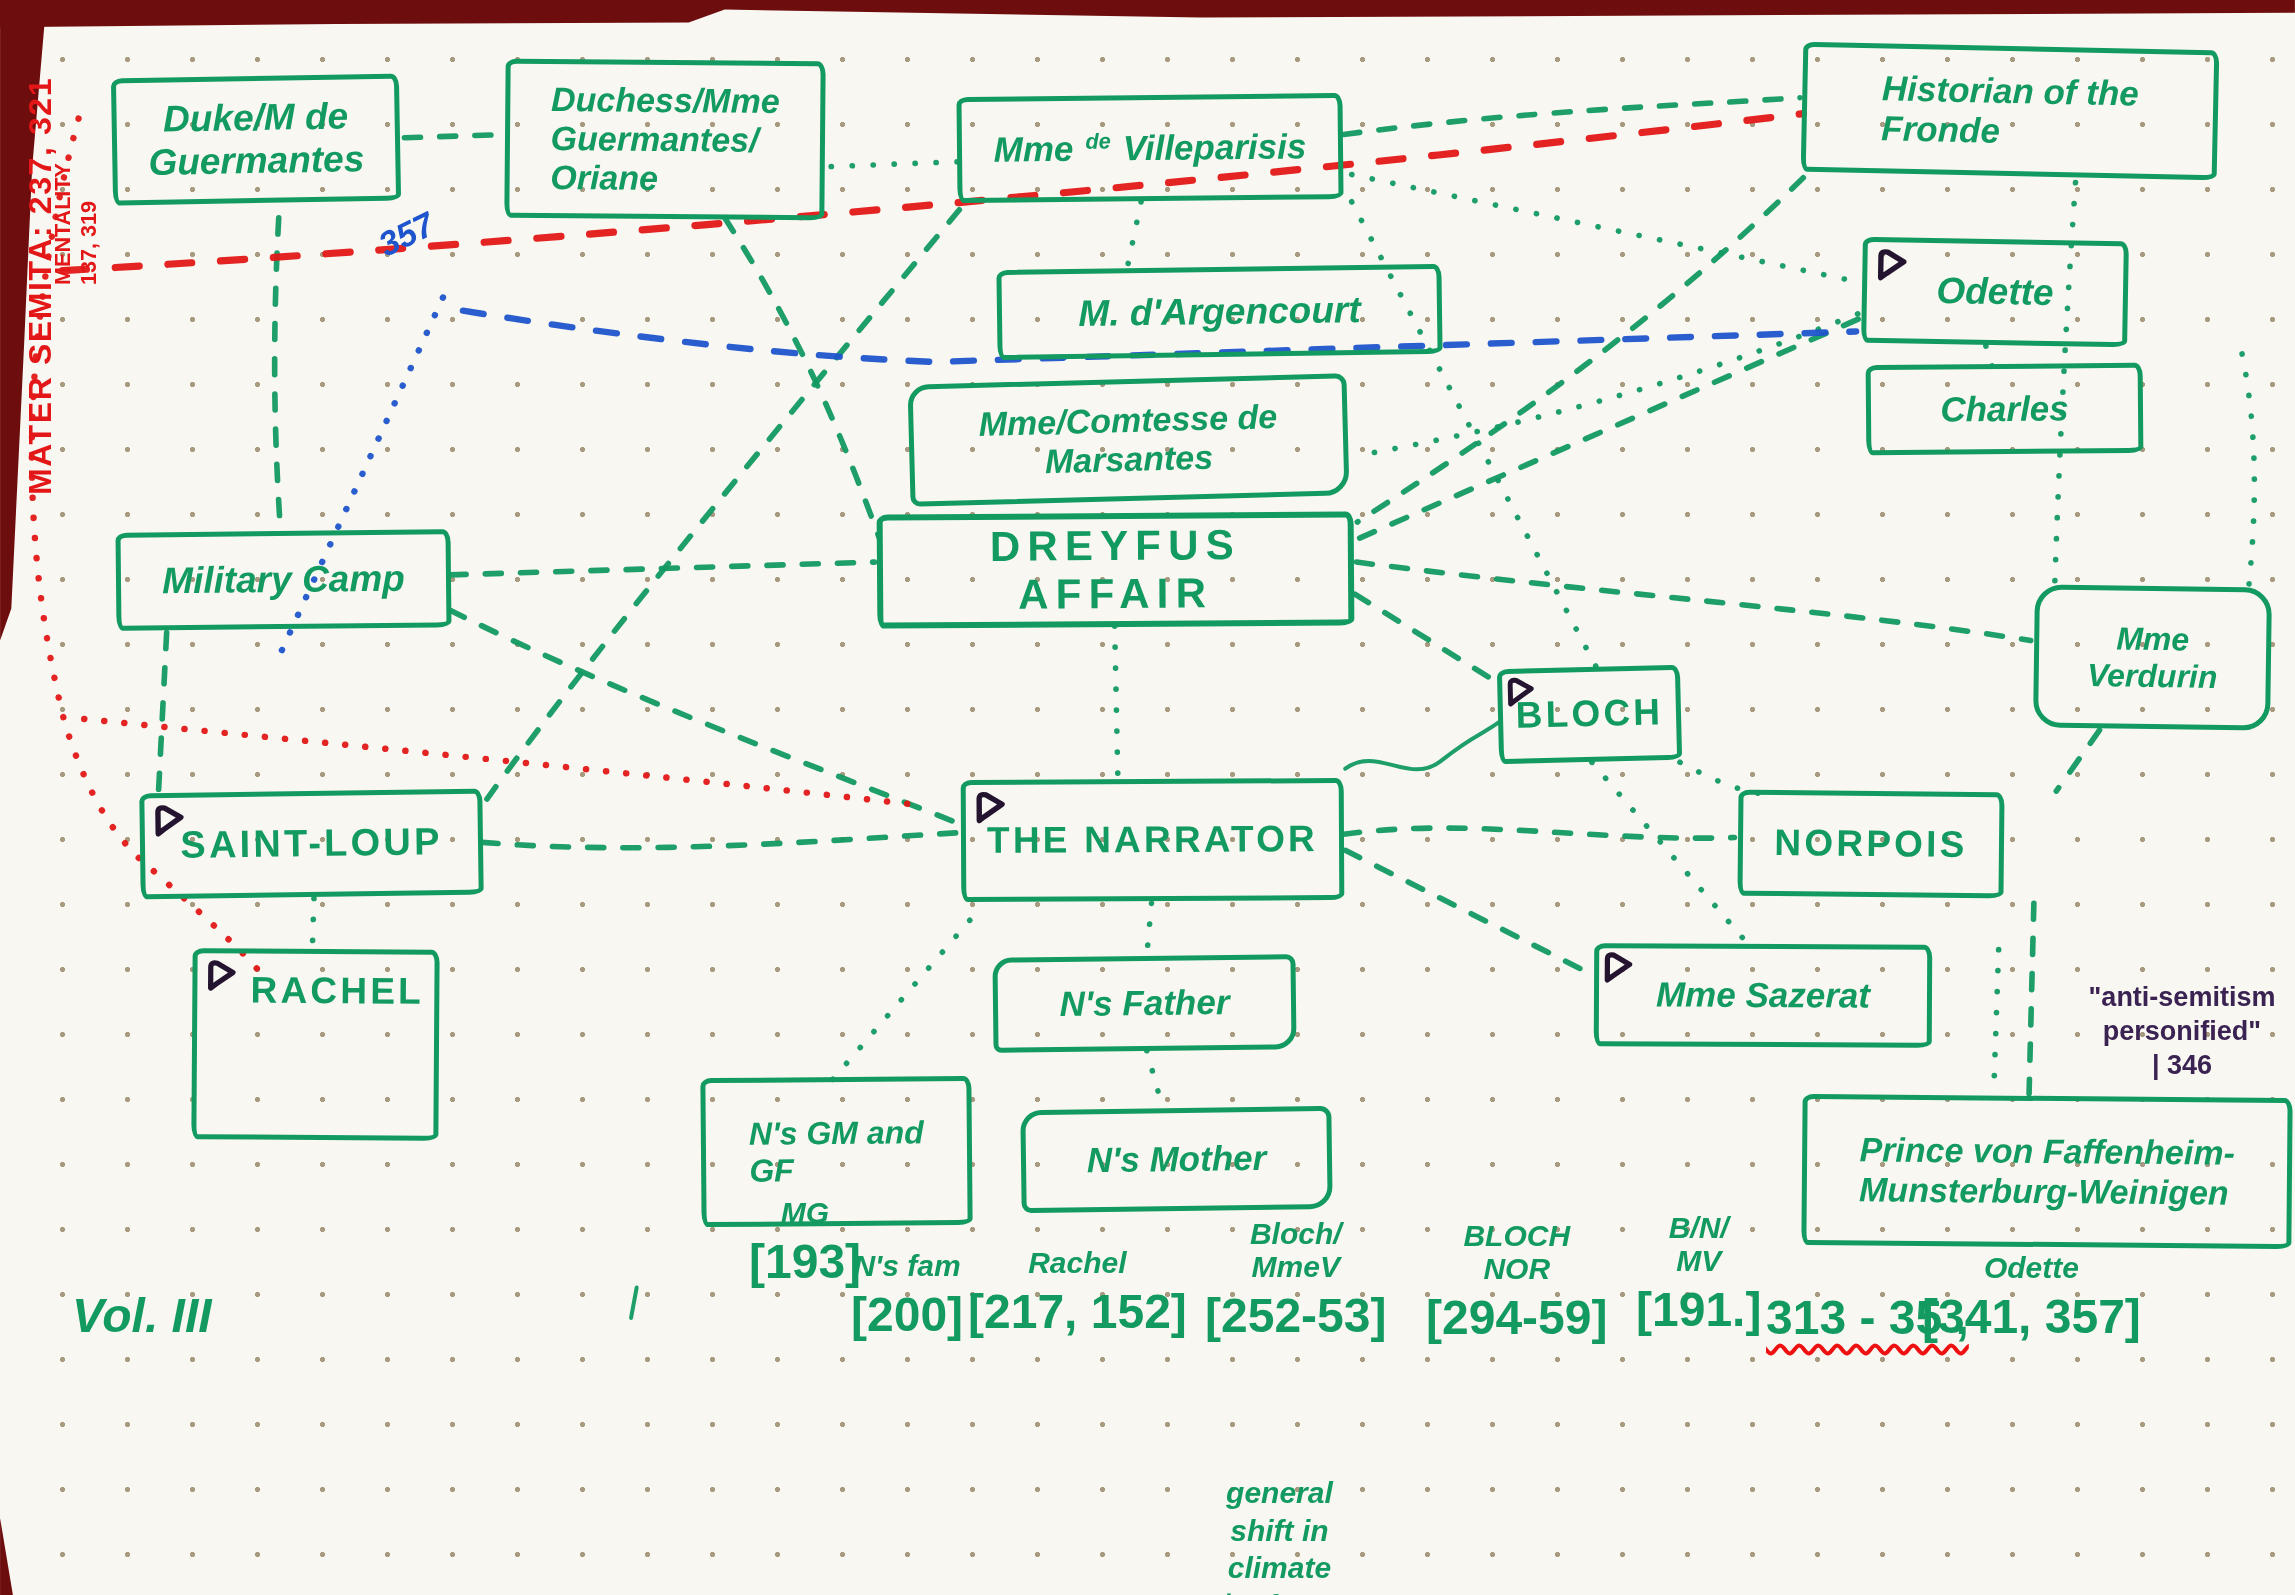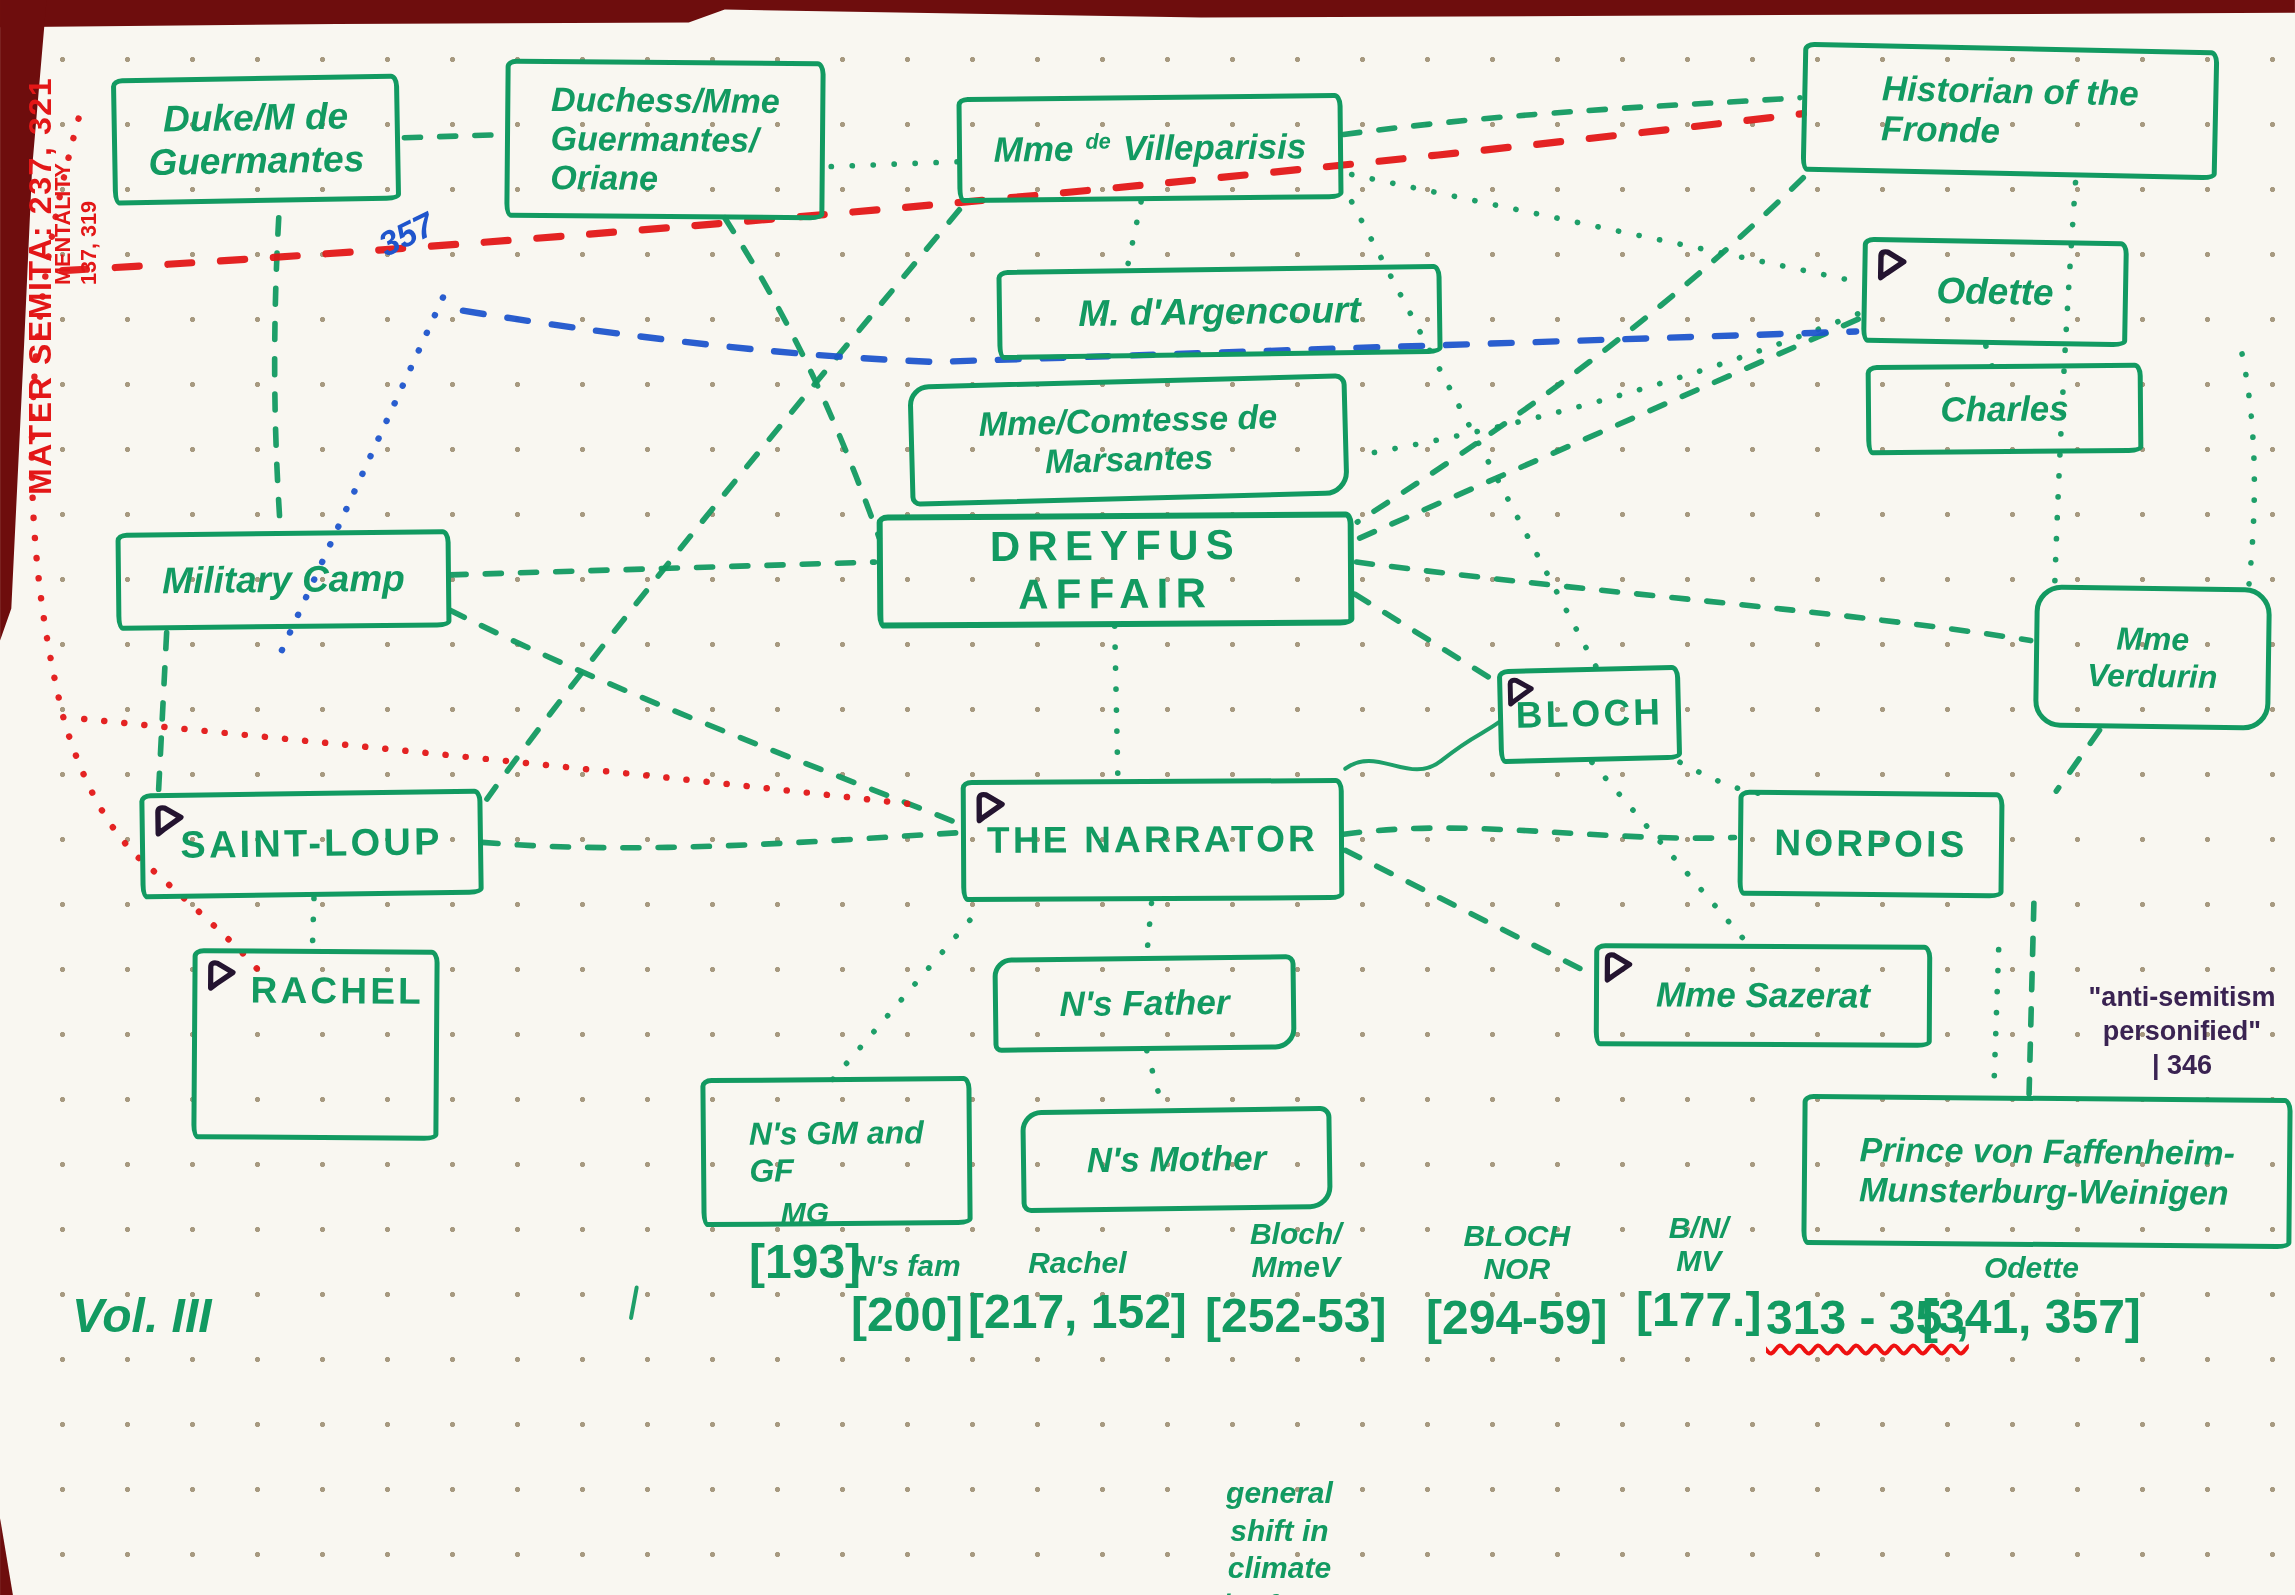--- a/index.html
+++ b/index.html
@@ -248,21 +248,21 @@
 
   <div class="fgroup" style="left:1426px;top:1219px">
     <div class="fabove">BLOCH
 NOR</div>
     <div class="fnum">[294-59]</div>
   </div>
 
   <div class="fgroup" style="left:1636px;top:1211px">
     <div class="fabove">B/N/
 MV</div>
-    <div class="fnum">[177.]</div>
+    <div class="fnum">[191.]</div>
   </div>
 
   <div class="fgroup wavy" style="left:1766px;top:1290px">
     <div class="fnum">313 - 35 ,</div>
   </div>
 
   <div class="fgroup" style="left:1922px;top:1251px">
     <div class="fabove">Odette</div>
     <div class="fnum">[341, 357]</div>
   </div>

